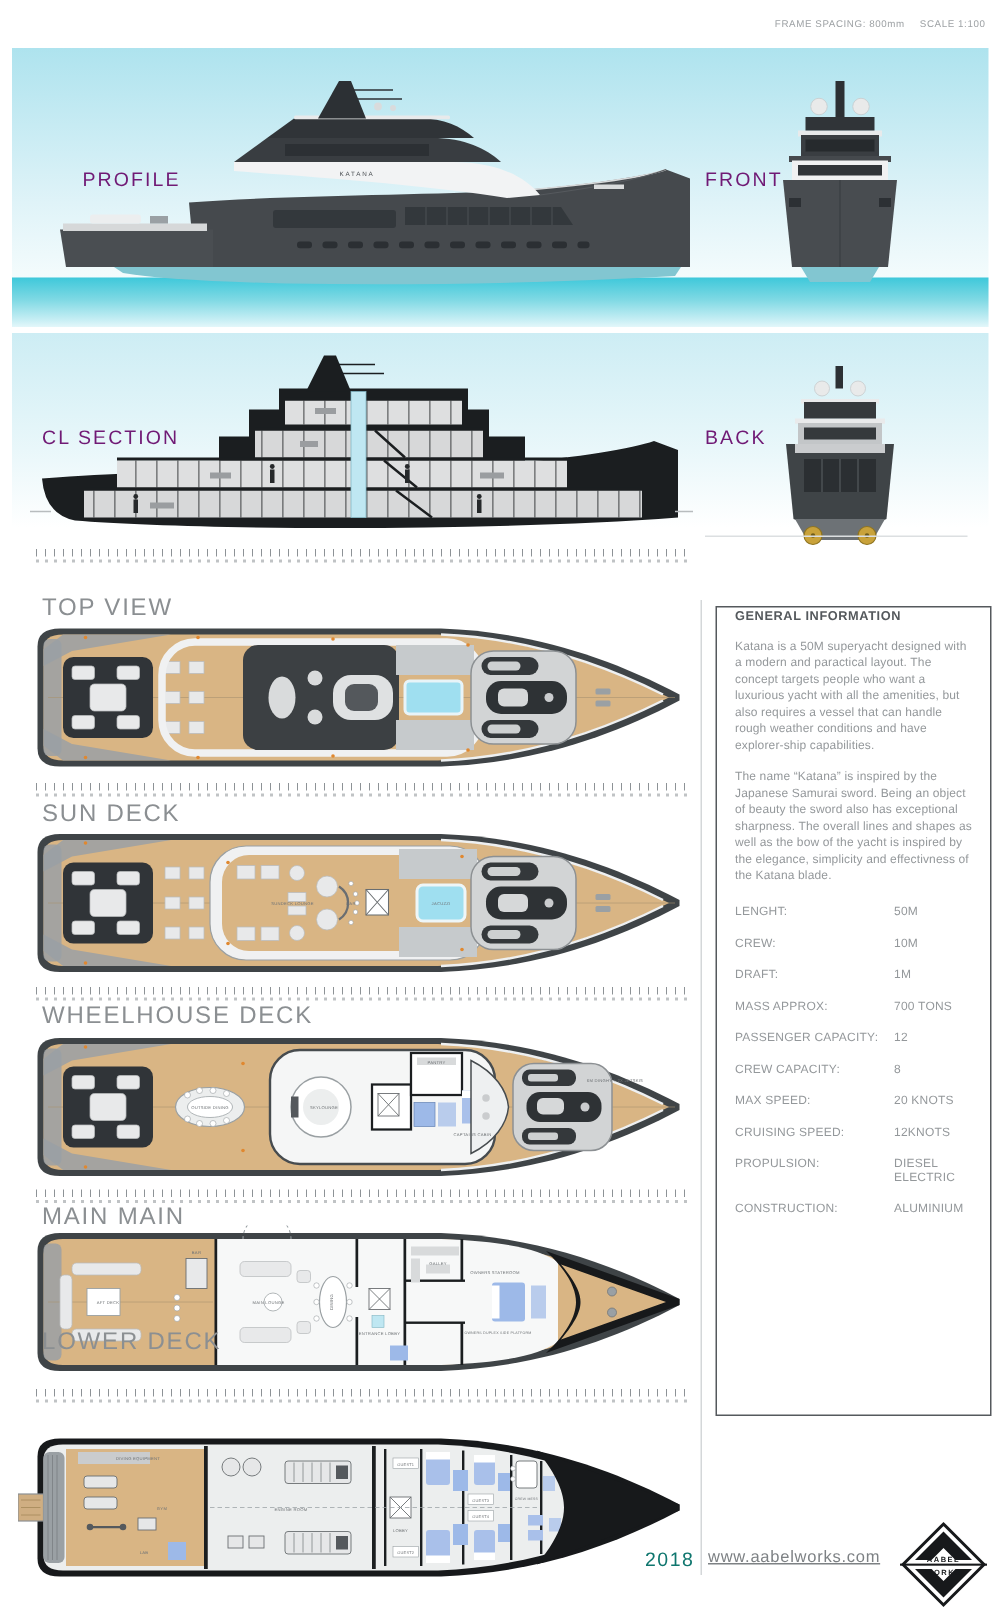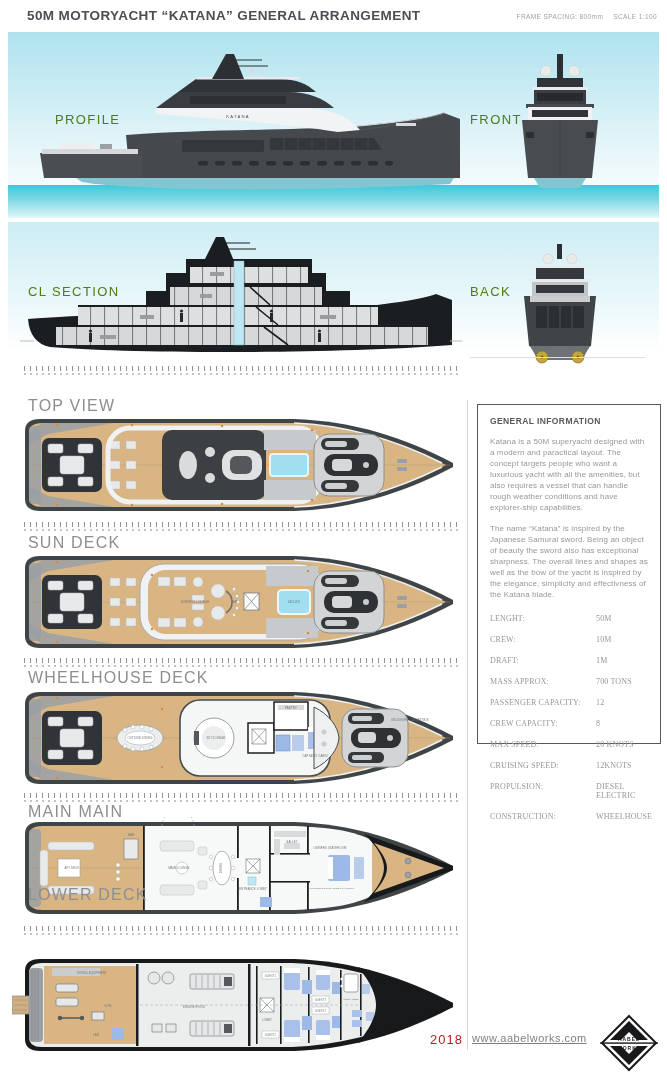--- a/index.html
+++ b/index.html
@@ -9,56 +9,55 @@
   
   .title{left:27px;top:8px;font-size:13.5px;font-weight:bold;color:#4b4f54;letter-spacing:.4px;}
   .hdr-meta{right:10px;top:13px;font-size:6.5px;color:#9ea2a5;letter-spacing:.4px;display:flex;gap:10px;}
   
   .profile-panel{left:8px;top:32px;width:651px;height:186px;
     background:linear-gradient(#aee3ee,#dff3f8 55%,#f2fbfc 80%,#f8fdfe);}
   .water{position:absolute;left:0;bottom:0;width:100%;height:33px;
     background:linear-gradient(#3ec8da,#7fd9e4 45%,#c6eef4 85%,#e3f7fa);}
   .cl-panel{left:8px;top:222px;width:651px;height:173px;
     background:linear-gradient(#cdedf4,#e9f7fa 45%,#ffffff 75%);}
-  .view-label{position:absolute;color:#4d7c0f;font-size:13px;letter-spacing:1.4px;}
+  .view-label{position:absolute;color:#701a75;font-size:13px;letter-spacing:1.4px;}
   .deck-label{position:absolute;color:#8b8f92;font-size:16px;letter-spacing:1.2px;}
   .ruler{position:absolute;height:9px;background-repeat:no-repeat;
     background-image:
       repeating-linear-gradient(90deg,#8d9296 0 1px,transparent 1px 6px),
       repeating-linear-gradient(90deg,#c0c3c5 0 2px,transparent 2px 6px);
     background-size:100% 5px,100% 2px;
     background-position:0 0,0 7px;}
   .vsep{position:absolute;width:1px;background:#d4d7d9;}
   .hline{position:absolute;height:1px;background:#dcdfe1;}
   
-  .info-box{left:477px;top:404px;width:184px;height:340px;border:1px solid #55595d;
-    box-sizing:border-box;padding:11px 12px;background:#fff;}
+  .info-box{left:477px;top:404px;width:184px;height:540px;border:1px solid #55595d;
+    box-sizing:border-box;padding:0 12px;background:#fff;}
   .info-title{font-size:8.5px;font-weight:bold;color:#55595d;letter-spacing:.4px;margin:0 0 10px 0;}
   .info-p{font-size:8px;line-height:1.38;color:#94989b;margin:0 0 10px 0;letter-spacing:.1px;}
-  .spec-row{display:flex;font-size:8px;color:#94989b;margin-bottom:12px;letter-spacing:.15px;font-family:Liberation Serif, serif;}
+  .spec-row{display:flex;font-size:8px;color:#94989b;margin-bottom:12px;letter-spacing:.15px;}
   .spec-label{width:106px;flex:none;}
   .spec-value{flex:1;}
   
-  .footer-year{left:430px;top:1032px;font-size:13px;color:#b91c1c;letter-spacing:1px;}
+  .footer-year{left:430px;top:1032px;font-size:13px;color:#0f766e;letter-spacing:1px;}
   .footer-site{left:472px;top:1032px;font-size:11px;color:#7d8184;letter-spacing:.5px;text-decoration:underline;}
   
   .seat{fill:#e8e9ea;stroke:#b9bcbe;stroke-width:.5;}
   .bay{fill:#d2d4d5;stroke:#8c9093;stroke-width:1;}
   .tender{fill:#34383b;}
   .tender2{fill:#2e3235;}
   .machine{fill:#e6e7e8;stroke:#6a6e71;stroke-width:.6;}
   .plan-label-sm{font-family:"Liberation Sans",sans-serif;font-size:2.8px;fill:#6f7376;
     letter-spacing:.15px;text-anchor:middle;}
 </style>
 </head>
 <body>
 
 <div class="page">
 
-  <div class="abs title">50M MOTORYACHT  “KATANA”  GENERAL ARRANGEMENT</div>
   <div class="abs hdr-meta">
     <span>FRAME SPACING:  800mm</span>
     <span>SCALE  1:100</span>
   </div>
 
   <div class="abs profile-panel">
     <div class="water"></div>
   </div>
   <span class="view-label" style="left:55px;top:112px">PROFILE</span>
   <span class="view-label" style="left:470px;top:112px">FRONT</span>
@@ -634,21 +633,21 @@
     <div class="spec-row">
       <span class="spec-label">CRUISING SPEED:</span>
       <span class="spec-value">12KNOTS</span>
     </div>
     <div class="spec-row">
       <span class="spec-label">PROPULSION:</span>
       <span class="spec-value">DIESEL ELECTRIC</span>
     </div>
     <div class="spec-row">
       <span class="spec-label">CONSTRUCTION:</span>
-      <span class="spec-value">WHEELHOUSE</span>
+      <span class="spec-value">ALUMINIUM</span>
     </div>
   </div>
 
   <span class="abs footer-year">2018</span>
   <span class="abs footer-site">www.aabelworks.com</span>
   <svg class="abs" style="left:600px;top:1014px" width="58" height="58" viewBox="0 0 58 58">
     <path d="M29,2 L56,29 L29,56 L2,29 Z" fill="#fff" stroke="#17191b" stroke-width="2"></path>
     <path d="M29,7 L48,26 L37,26 L29,18 L21,26 L10,26 Z" fill="#17191b"></path>
     <path d="M29,51 L10,32 L21,32 L29,40 L37,32 L48,32 Z" fill="#17191b"></path>
     <rect x="-1" y="28.4" width="60" height="1.4" fill="#17191b"></rect>

